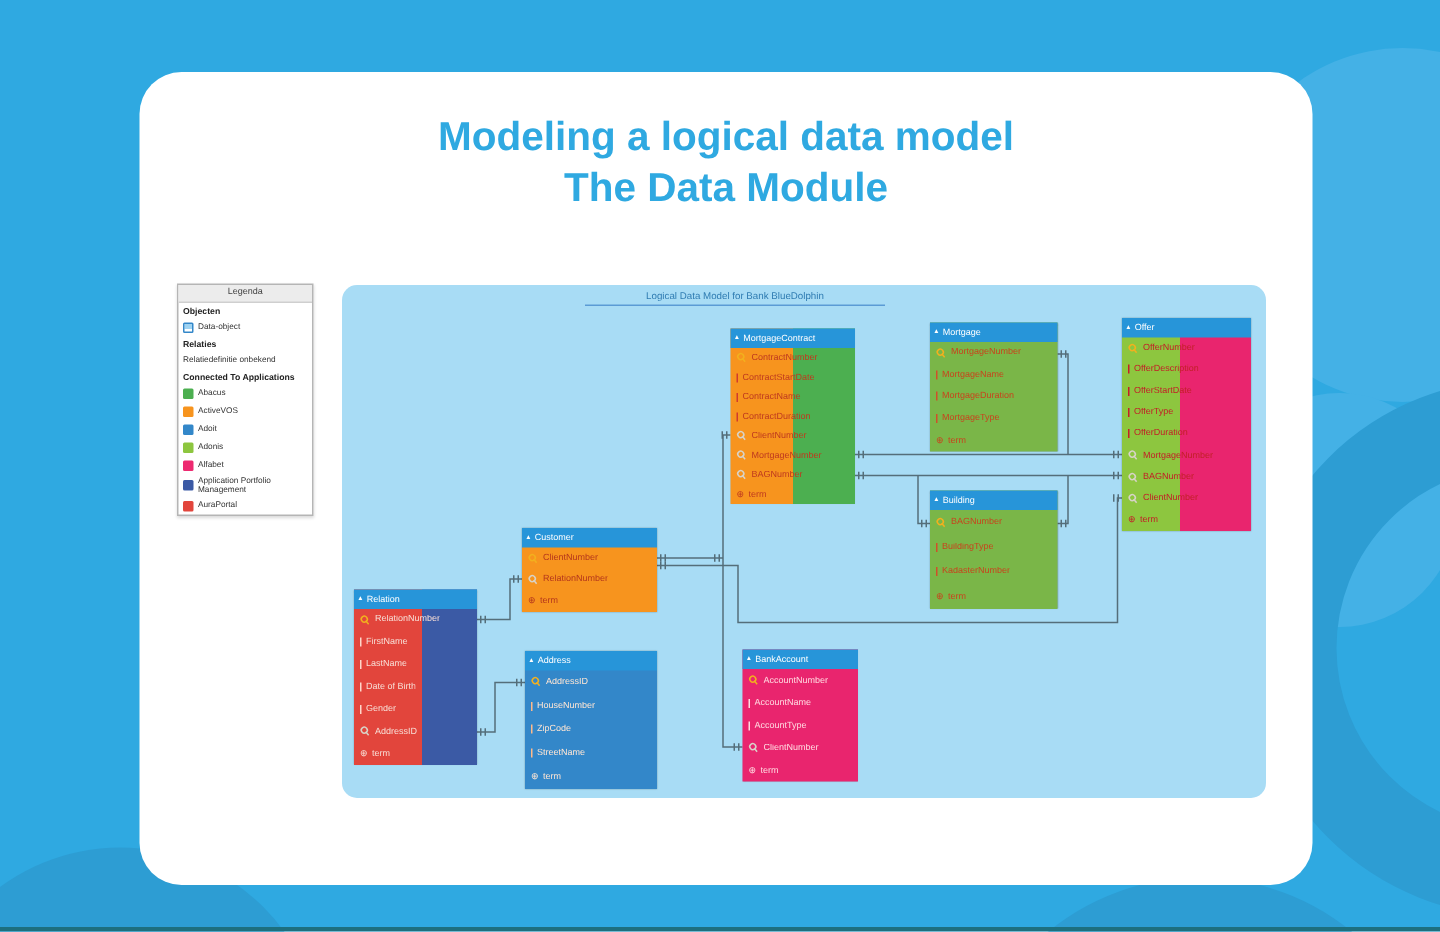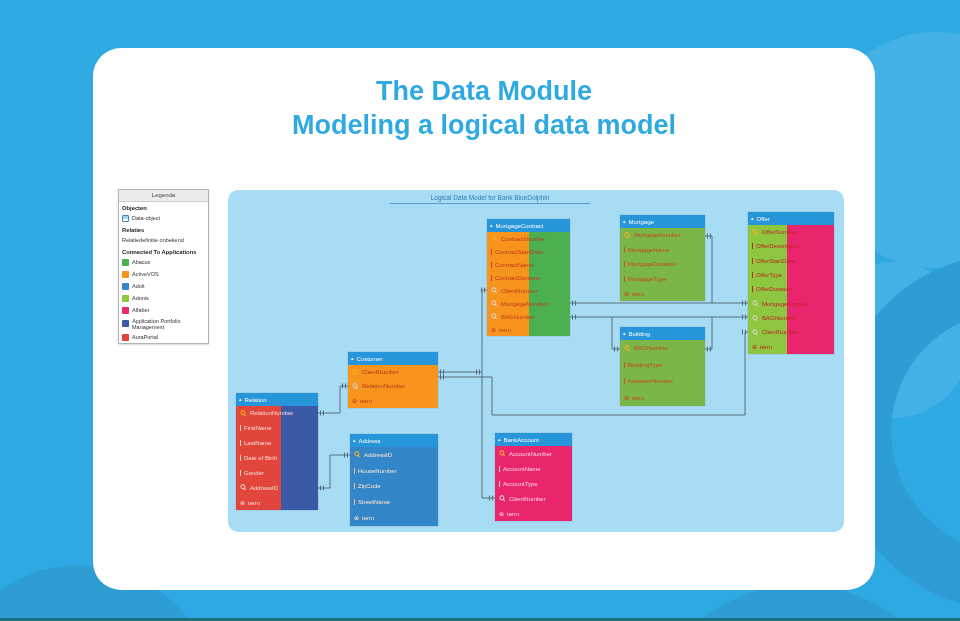--- a/index.html
+++ b/index.html
@@ -43,22 +43,22 @@
   <svg class="watermark" width="960" height="621">
     <circle cx="935" cy="150" r="118" fill="#44b1e6"></circle>
     <circle cx="893" cy="340" r="78" fill="#44b1e6"></circle>
     <circle cx="1012" cy="432" r="150" fill="none" stroke="#2d9dd3" stroke-width="58"></circle>
     <circle cx="80" cy="700" r="135" fill="#2d9dd3"></circle>
     <circle cx="800" cy="745" r="160" fill="#2d9dd3"></circle>
   </svg>
 
   <div class="card">
     <div class="slide-title">
+      <div>Modeling a logical data model</div>
       <div>The Data Module</div>
-      <div>Modeling a logical data model</div>
     </div>
 
     <div class="legend" id="legend">
       <div class="legend-title">Legenda</div>
       <div id="legend-body">
           <div class="legend-heading">Objecten</div>
           <div class="legend-item">
             <span class="dataobject-ic"></span>
             <span>Data-object</span>
           </div>

